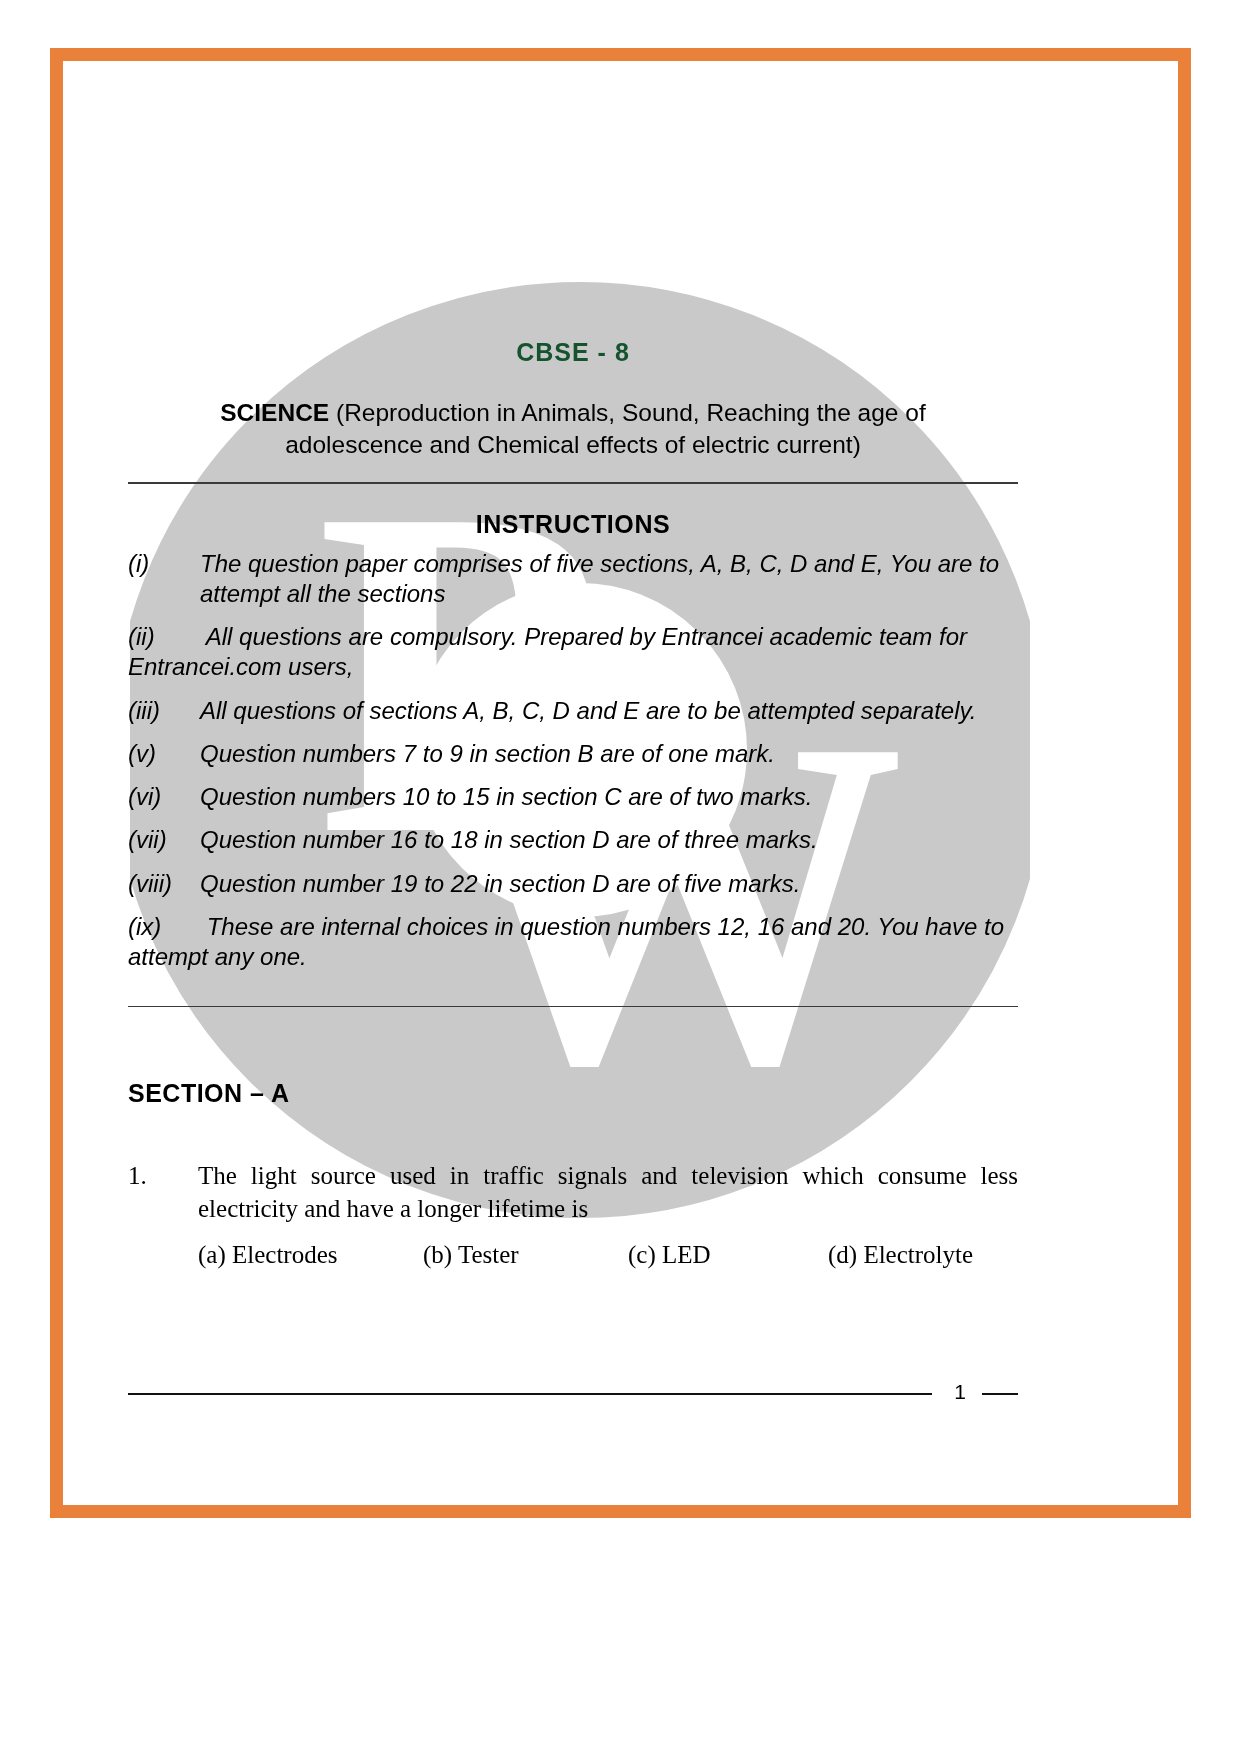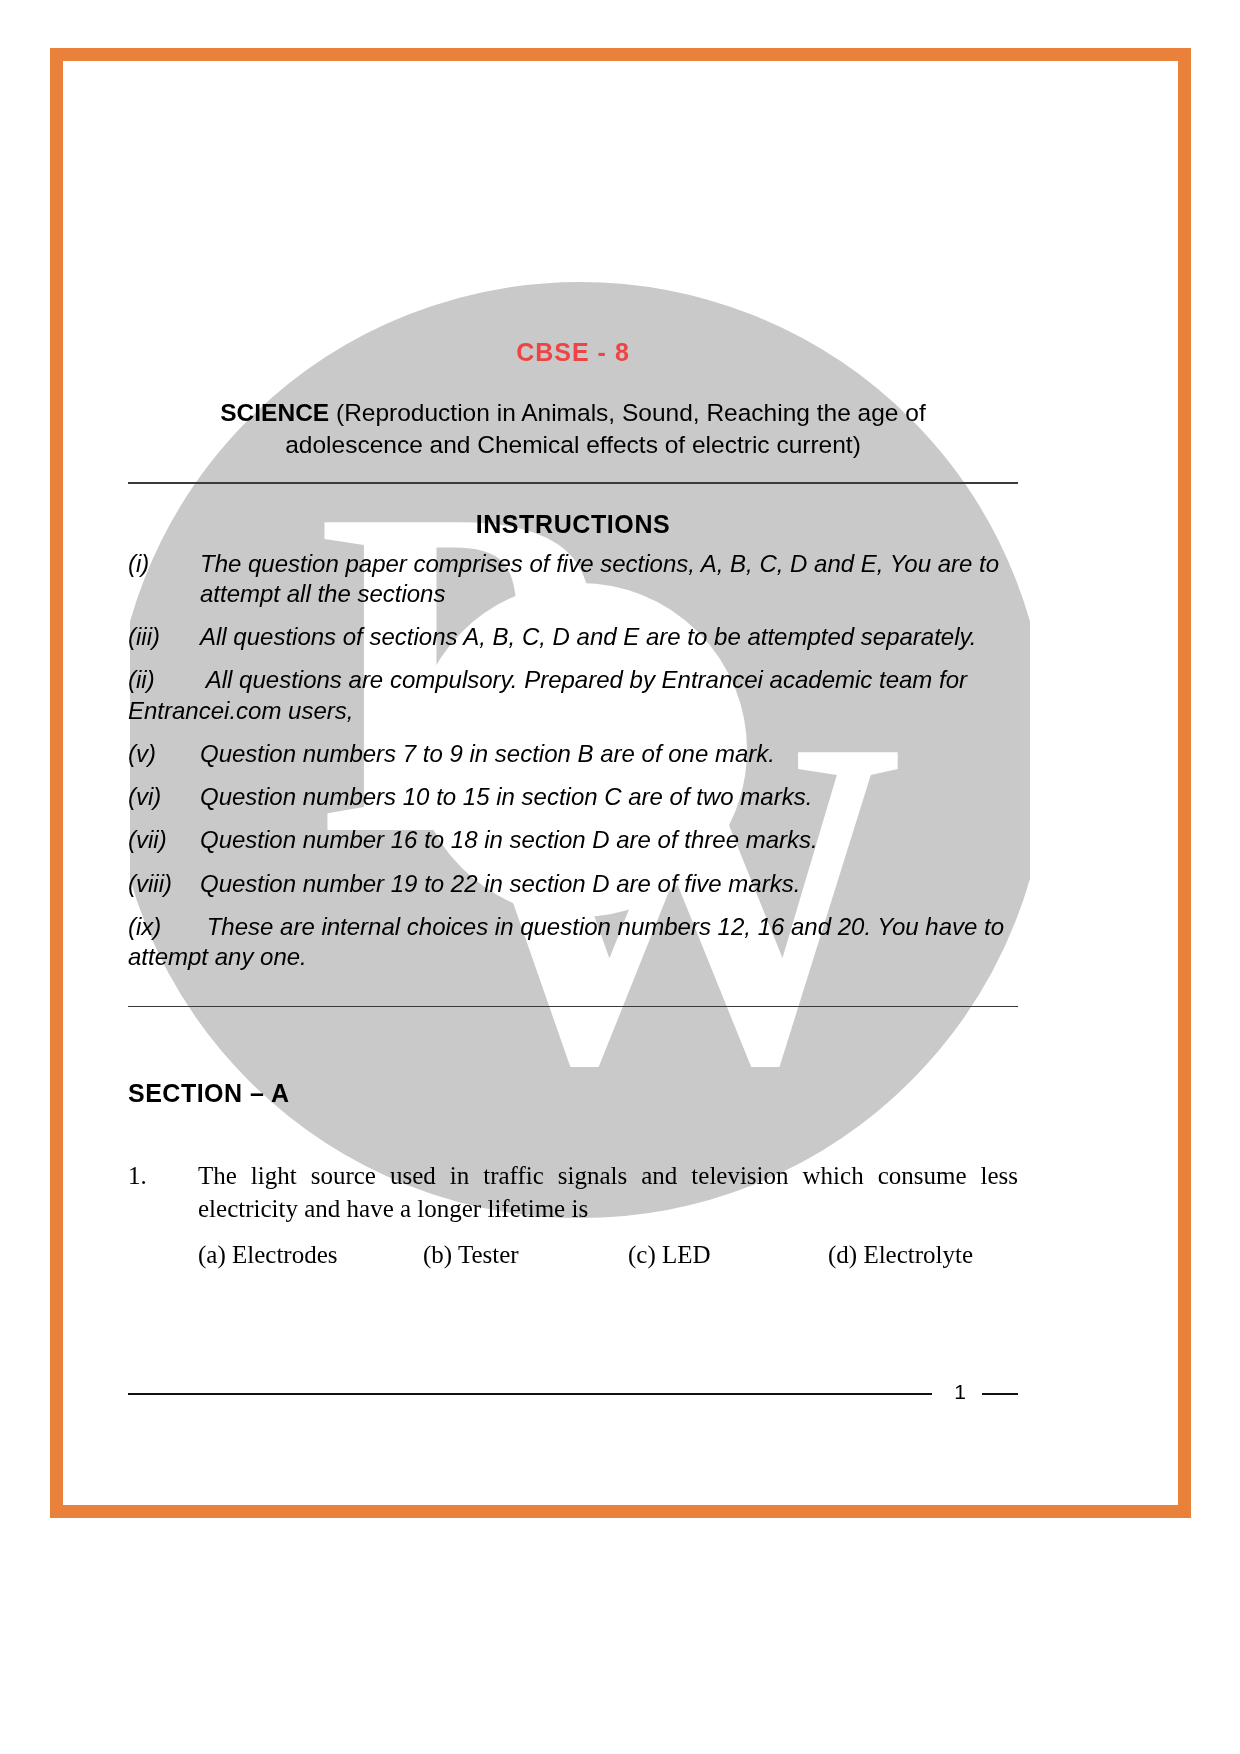--- a/index.html
+++ b/index.html
@@ -48,21 +48,21 @@
     width: 890px;
     z-index: 3;
   }
 
   .doc-title {
     text-align: center;
     font-weight: bold;
     font-size: 25px;
     letter-spacing: 1px;
     margin-top: 278px;
-    color: #ef4444;
+    color: #14532d;
   }
 
   .subject-line {
     text-align: center;
     font-size: 24.5px;
     line-height: 1.32;
     margin-top: 30px;
     padding: 0 48px;
     color: #000;
   }
@@ -249,28 +249,28 @@
   <div class="instructions-heading">INSTRUCTIONS</div>
 
 
   <div class="instr-list">
 
     <div class="instr-item">
       <span class="instr-marker">(i)</span>
       <span class="instr-text">The question paper comprises of five sections, A, B, C, D and E, You are to attempt all the sections</span>
     </div>
 
-    <div class="instr-item">
-      <span class="instr-marker">(iii)</span>
-      <span class="instr-text">All questions of sections A, B, C, D and E are to be attempted separately.</span>
-    </div>
-
     <div class="instr-item flowed">
       <span class="instr-marker">(ii)</span>
       <span class="instr-text">All questions are compulsory. Prepared by Entrancei academic team for Entrancei.com users,</span>
+    </div>
+
+    <div class="instr-item">
+      <span class="instr-marker">(iii)</span>
+      <span class="instr-text">All questions of sections A, B, C, D and E are to be attempted separately.</span>
     </div>
 
 
     <div class="instr-item">
       <span class="instr-marker">(v)</span>
       <span class="instr-text">Question numbers 7 to 9 in section B are of one mark.</span>
     </div>
 
     <div class="instr-item">
       <span class="instr-marker">(vi)</span>

